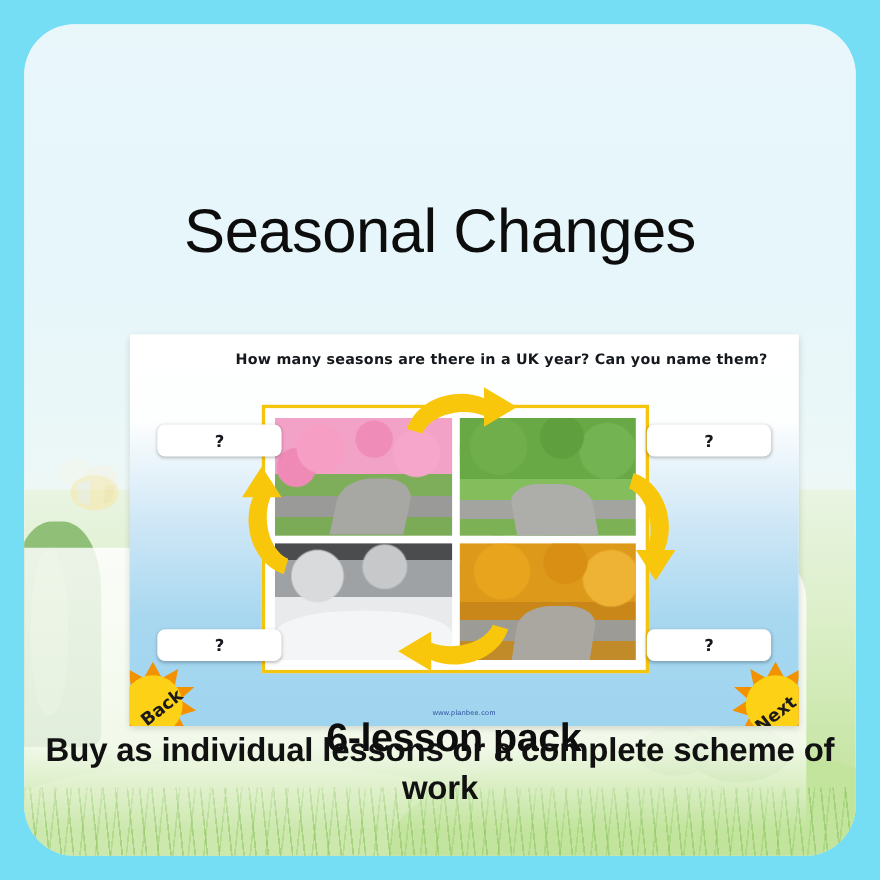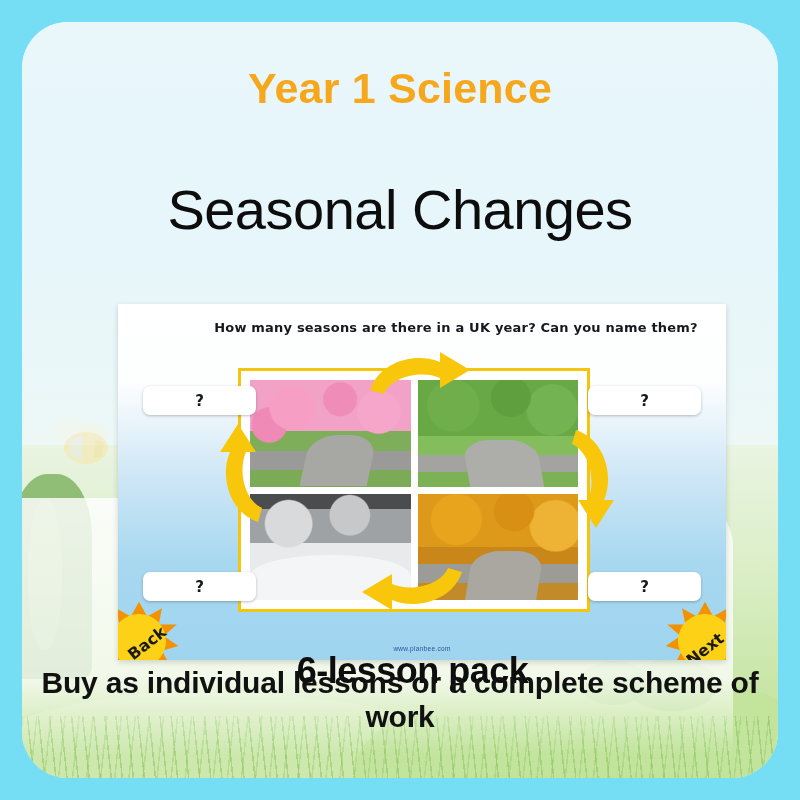--- a/index.html
+++ b/index.html
@@ -199,21 +199,20 @@
     <svg class="bee" viewBox="0 0 78 58">
       <ellipse cx="30" cy="18" rx="17" ry="13" fill="#f7f5e8" opacity=".85"></ellipse>
       <ellipse cx="52" cy="22" rx="15" ry="11" fill="#f9f3dc" opacity=".8"></ellipse>
       <ellipse cx="46" cy="36" rx="22" ry="16" fill="#fbe49a"></ellipse>
       <path d="M30 28 L42 24 L42 48 L30 44 Z" fill="#e9e7dd" opacity=".9"></path>
       <path d="M56 28 L64 30 L62 44 L54 46 Z" fill="#f3d87f" opacity=".9"></path>
     </svg>
 
     <div class="copy-panel"></div>
 
-    <div class="eyebrow">Year 1 Science</div>
     <div class="title">Seasonal Changes</div>
 
     <div class="slide">
 
       <div class="slide-q">How many seasons are there in a UK year? Can you name them?</div>
 
       <div class="grid-wrap">
         <div class="grid">
           <div class="ph ph-spring"></div>
           <div class="ph ph-summer"></div>

